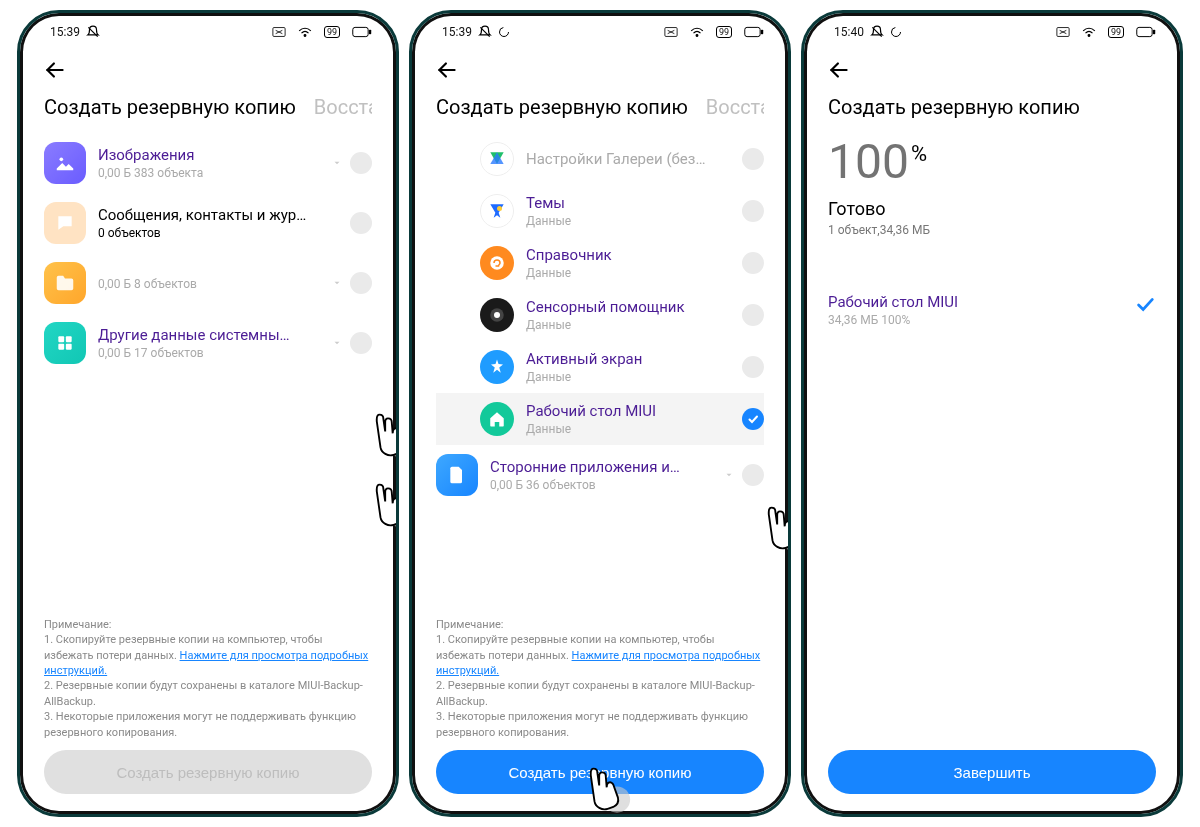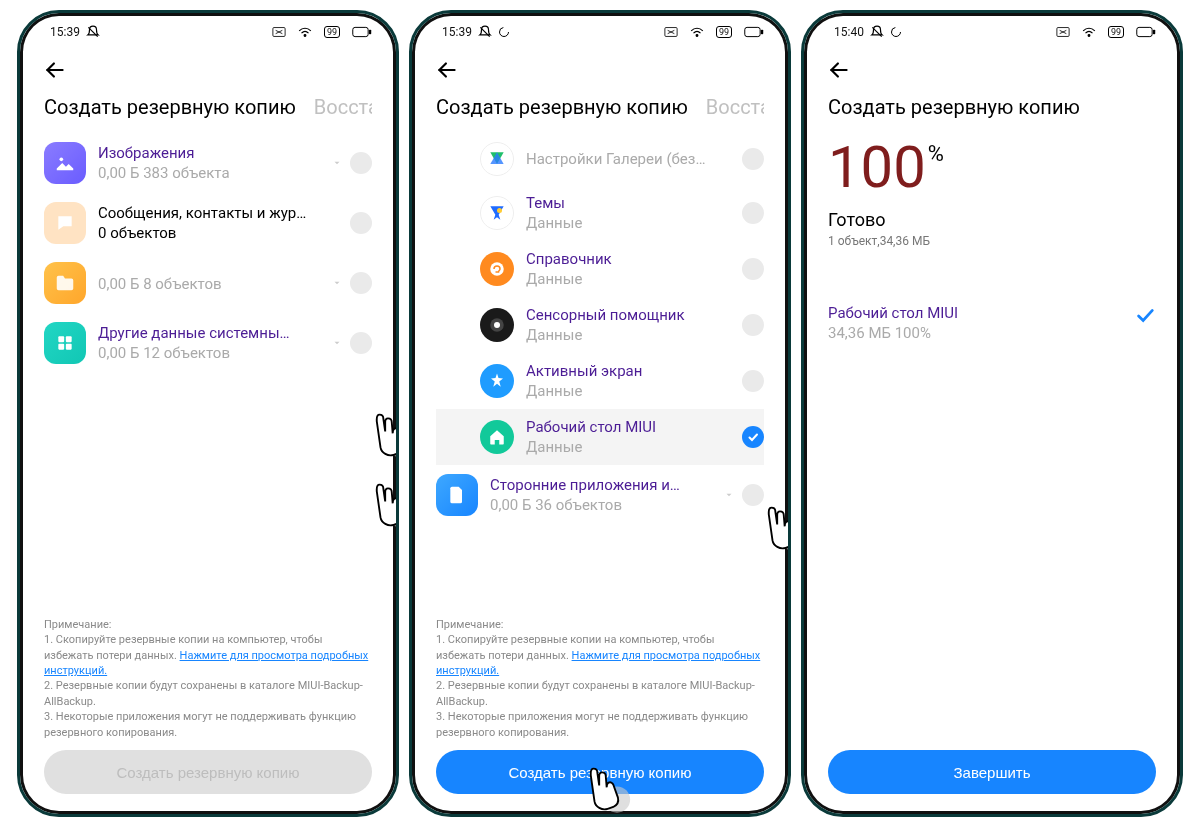--- a/index.html
+++ b/index.html
@@ -80,21 +80,21 @@
     flex-shrink: 0;
     display:flex; align-items:center; justify-content:center;
     color:#fff;
   }
   .app-icon.small {
     width: 34px; height: 34px; border-radius: 50%;
     margin-left: 44px;
   }
   .row-text { flex: 1; min-width: 0; }
   .row-title { font-size: 15px; color: #4c1d95; white-space: nowrap; overflow: hidden; text-overflow: ellipsis; }
-  .row-sub { font-size: 15px; color: #aaa; margin-top: 2px; }
+  .row-sub { font-size: 12px; color: #aaa; margin-top: 2px; }
   .row.disabled .row-title,
   .row.disabled .row-sub { color: #000000; }
   .check {
     width: 22px; height: 22px;
     border-radius: 50%;
     background: #eaeaea;
     flex-shrink: 0;
   }
   .check.on { background: #1785ff; display:flex; align-items:center; justify-content:center; }
   .chevron {
@@ -121,21 +121,21 @@
   }
   .big-btn.disabled { background: #e0e0e0; color: #bdbdbd; cursor: default; }
   .big-btn.primary { background: #1785ff; }
   .cursor {
     position:absolute;
     width:60px; height:60px;
     pointer-events:none;
     z-index:50;
   }
   .progress-big {
-    font-size: 58px; font-weight: 400; color:#7f1d1d;
+    font-size: 48px; font-weight: 400; color:#737373;
     margin-top: 10px;
   }
   .pct { font-size: 22px; vertical-align: top; position:relative; top:8px; left:2px;}
   .prog-status { font-size: 18px; margin-top: 8px; }
   .prog-sub { font-size: 12px; color:#777; margin-top: 4px; margin-bottom: 46px;}
   .done-row {
     display:flex; justify-content:space-between; align-items:flex-start;
     padding: 10px 0;
   }
   .done-check { color:#1785ff; }
@@ -238,21 +238,21 @@
     <div class="app-icon" style="background:linear-gradient(135deg,#22d6c4,#11c7b4)">
               <svg width="20" height="20" viewBox="0 0 24 24" fill="#fff">
                 <rect x="4" y="4" width="7" height="7" rx="1"></rect>
                 <rect x="13" y="4" width="7" height="7" rx="1"></rect>
                 <rect x="4" y="13" width="7" height="7" rx="1"></rect>
                 <rect x="13" y="13" width="7" height="7" rx="1"></rect>
               </svg>
             </div>
     <div class="row-text">
       <div class="row-title">Другие данные системны…</div>
-      <div class="row-sub">0,00 Б  12 объектов</div>
+      <div class="row-sub">0,00 Б  17 объектов</div>
     </div>
     <span class="chevron">
               <svg width="10" height="10" viewBox="0 0 24 24" fill="#ccc">
                 <path d="M6 9l6 6 6-6z"></path>
               </svg>
             </span>
     <span class="check"></span>
           </div>
         </div>
       <div class="spacer"></div>

